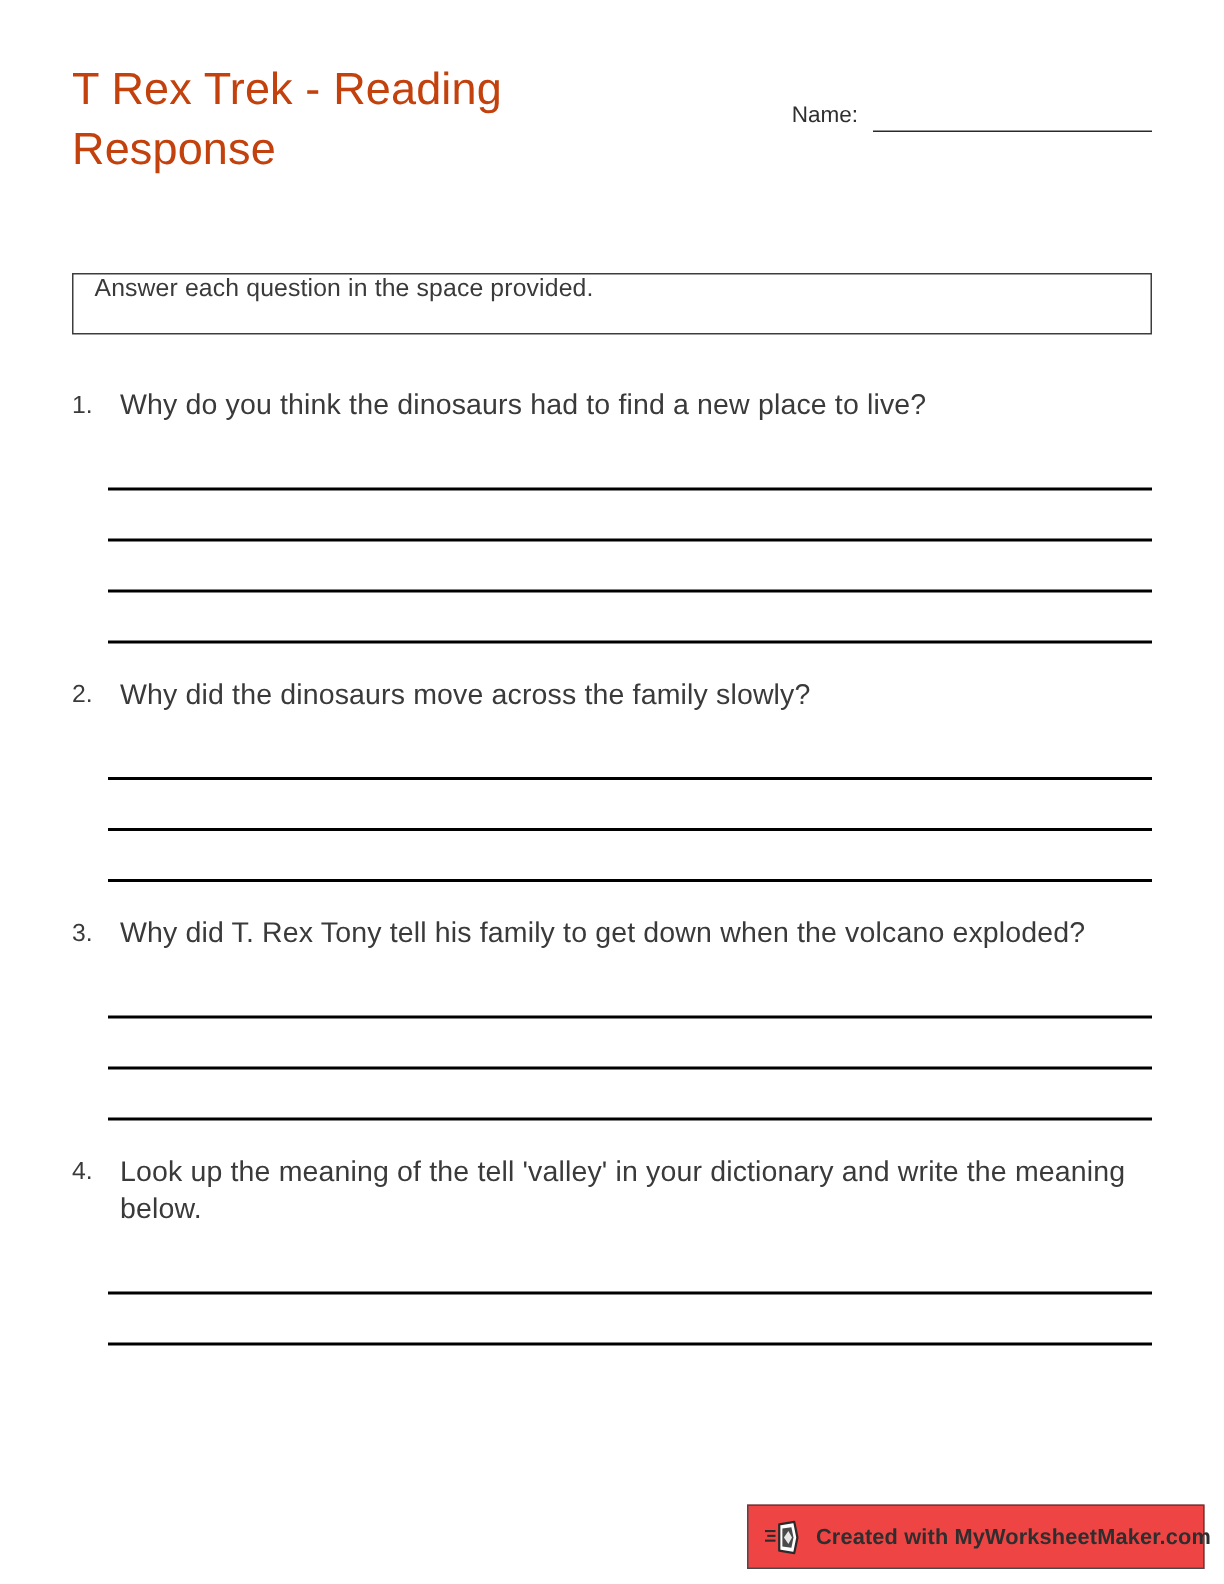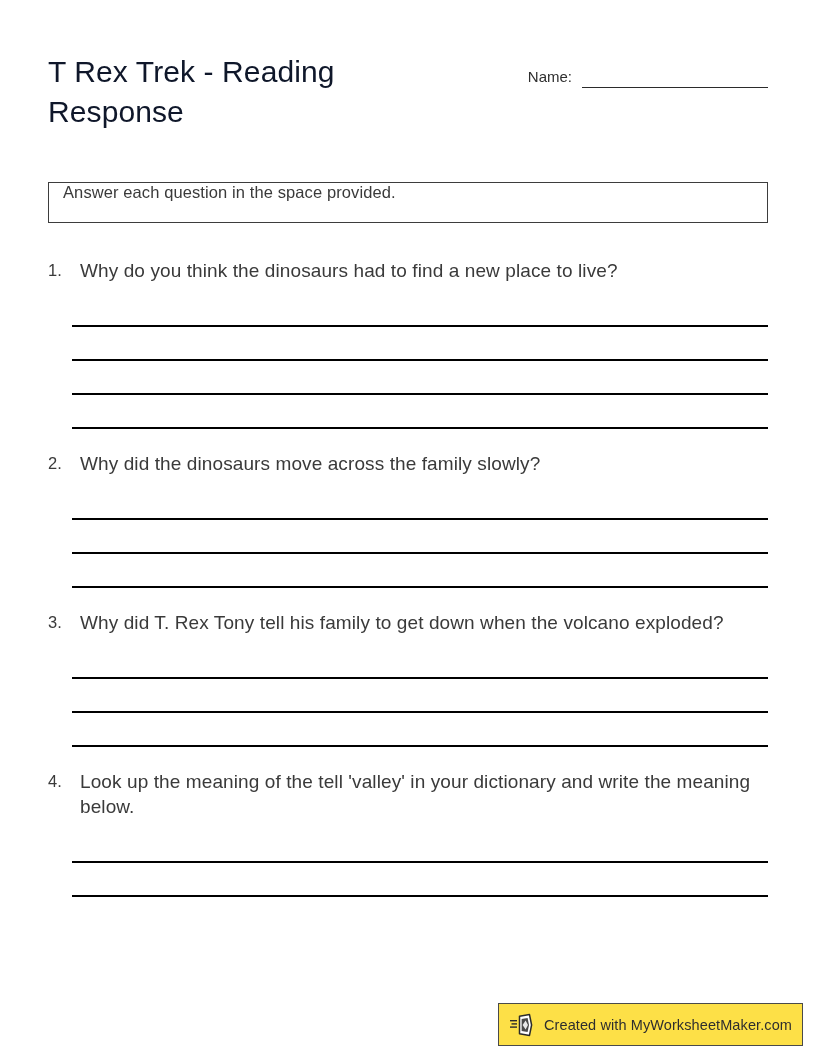--- a/index.html
+++ b/index.html
@@ -26,27 +26,27 @@
   .header {
     position: absolute;
     left: 48px;
     top: 40px;
     width: 720px;
     height: 100px;
   }
   .title {
     position: absolute;
     left: 0;
-    top: 12px;
+    top: 0;
     width: 430px;
     font-family: "Liberation Sans", sans-serif;
     font-size: 30px;
     font-weight: 300;
     line-height: 40px;
-    color: #0f172a;
+    color: #c2410c;
     letter-spacing: 0.1px;
   }
   .namedate {
     position: absolute;
     right: 0;
     top: 10px;
     width: 290px;
   }
   .nd-row {
     display: flex;
@@ -132,24 +132,25 @@
 
   
   .footer-badge {
     position: absolute;
     left: 498px;
     top: 1003px;
     width: 305px;
     height: 43px;
     box-sizing: border-box;
     border: 1.2px solid #4a4a4a;
-    background: #fde047;
+    background: #ef4444;
     display: flex;
     align-items: center;
     padding-left: 11px;
+    font-weight: bold;
   }
   .footer-logo {
     width: 26px;
     height: 24px;
     flex: 0 0 26px;
     display: block;
   }
   .footer-text {
     padding-left: 8px;
     font-size: 14.5px;

